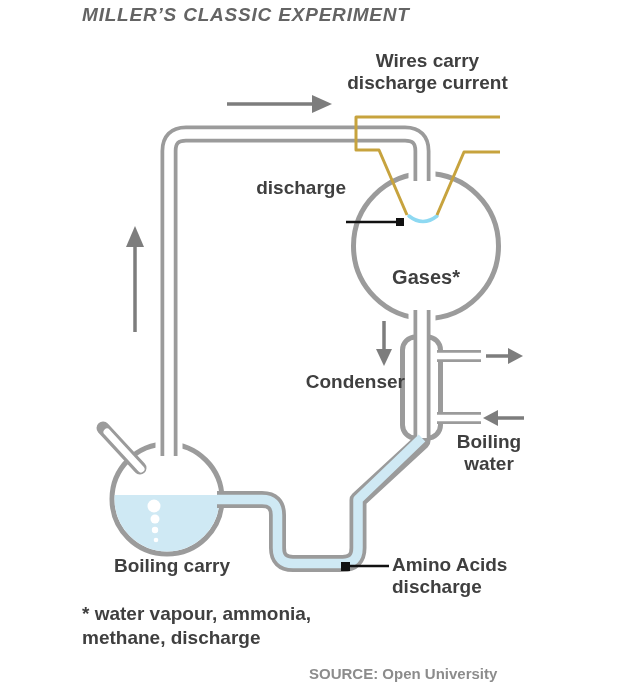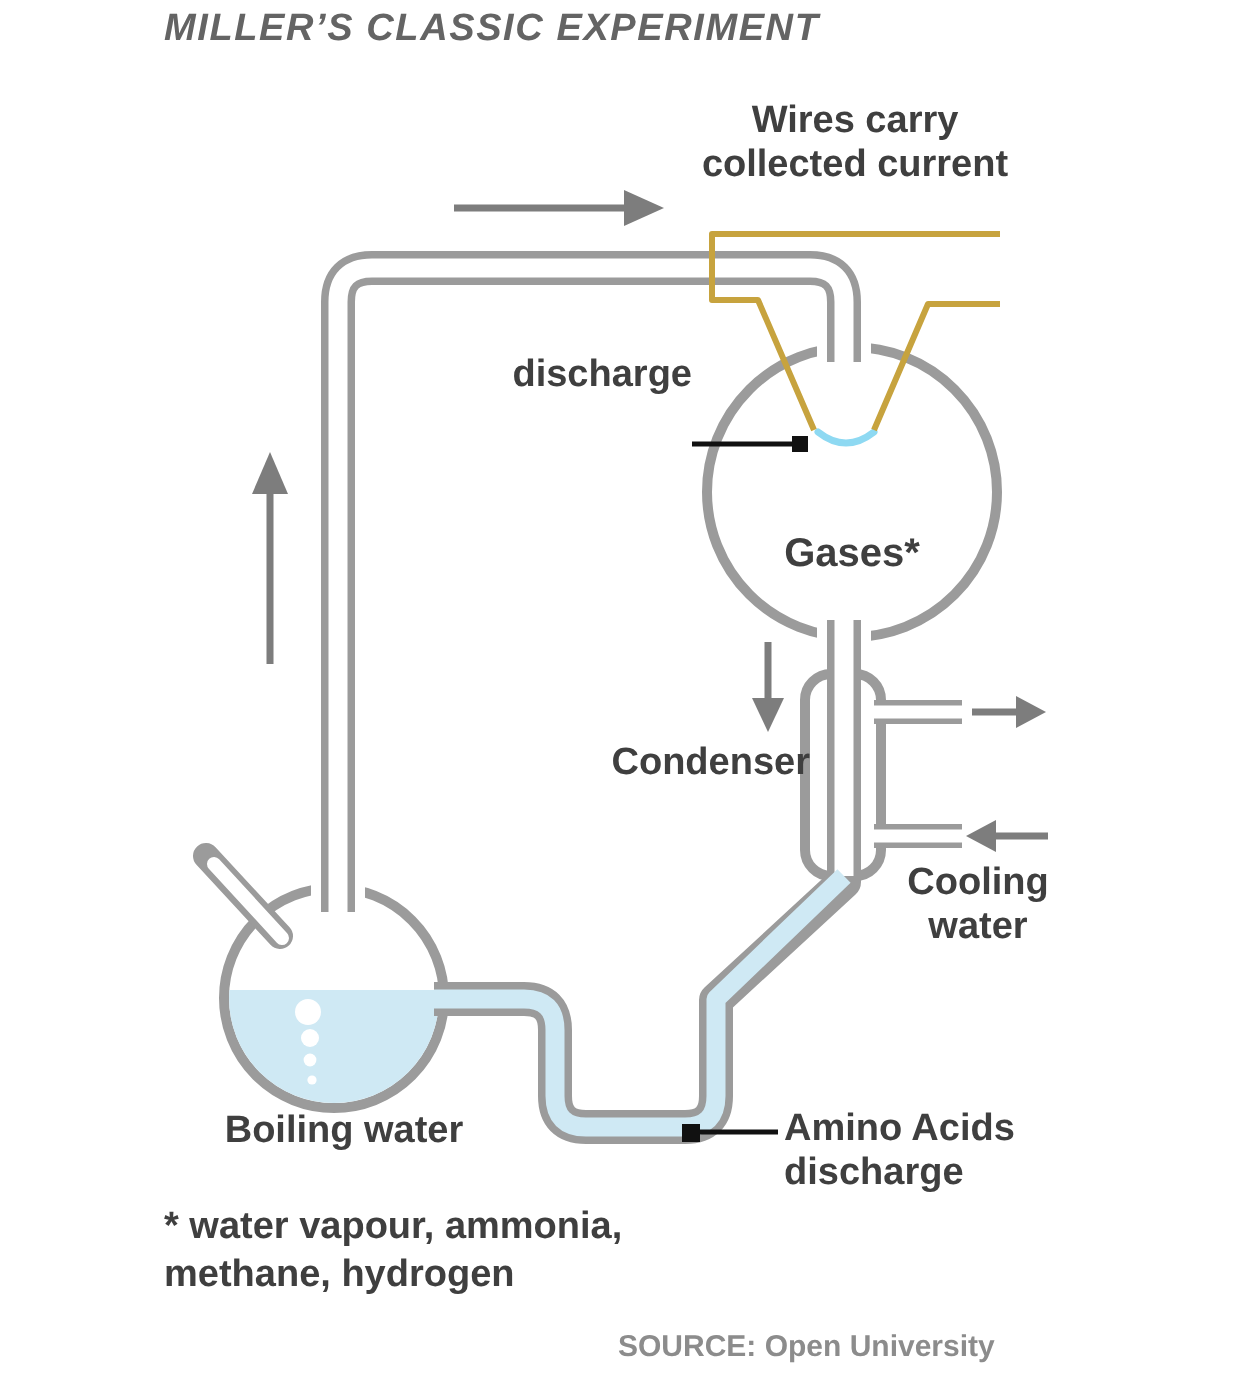--- a/index.html
+++ b/index.html
@@ -135,43 +135,43 @@
     <g>
       <line class="ptr" x1="350" y1="566" x2="389" y2="566"></line>
       <rect class="ptrsq" x="341" y="562" width="9" height="9"></rect>
     </g>
   </svg>
 
   <div class="lbl" id="title-lbl">MILLER’S CLASSIC EXPERIMENT</div>
 
   <div class="lbl" id="wires-lbl">
     <span>Wires carry</span>
-    <span>collected current</span>
+    <span>discharge current</span>
   </div>
 
   <div class="lbl" id="spark-lbl">
     <span>discharge</span>
   </div>
 
   <div class="lbl" id="cond-lbl">Condenser</div>
 
   <div class="lbl" id="gases-lbl">Gases*</div>
 
   <div class="lbl" id="cool-lbl">
-    <span>Cooling</span>
+    <span>Boiling</span>
     <span>water</span>
   </div>
 
-  <div class="lbl" id="boil-lbl">Boiling water</div>
+  <div class="lbl" id="boil-lbl">Boiling carry</div>
 
   <div class="lbl" id="amino-lbl">
     <span>Amino Acids</span>
     <span>discharge</span>
   </div>
 
   <div class="lbl" id="foot-lbl">
     <span>* water vapour, ammonia,</span>
-    <span>methane, hydrogen</span>
+    <span>methane, discharge</span>
   </div>
 
   <div class="lbl" id="source-lbl">SOURCE: Open University</div>
 
 </div>
 
 </body></html>

